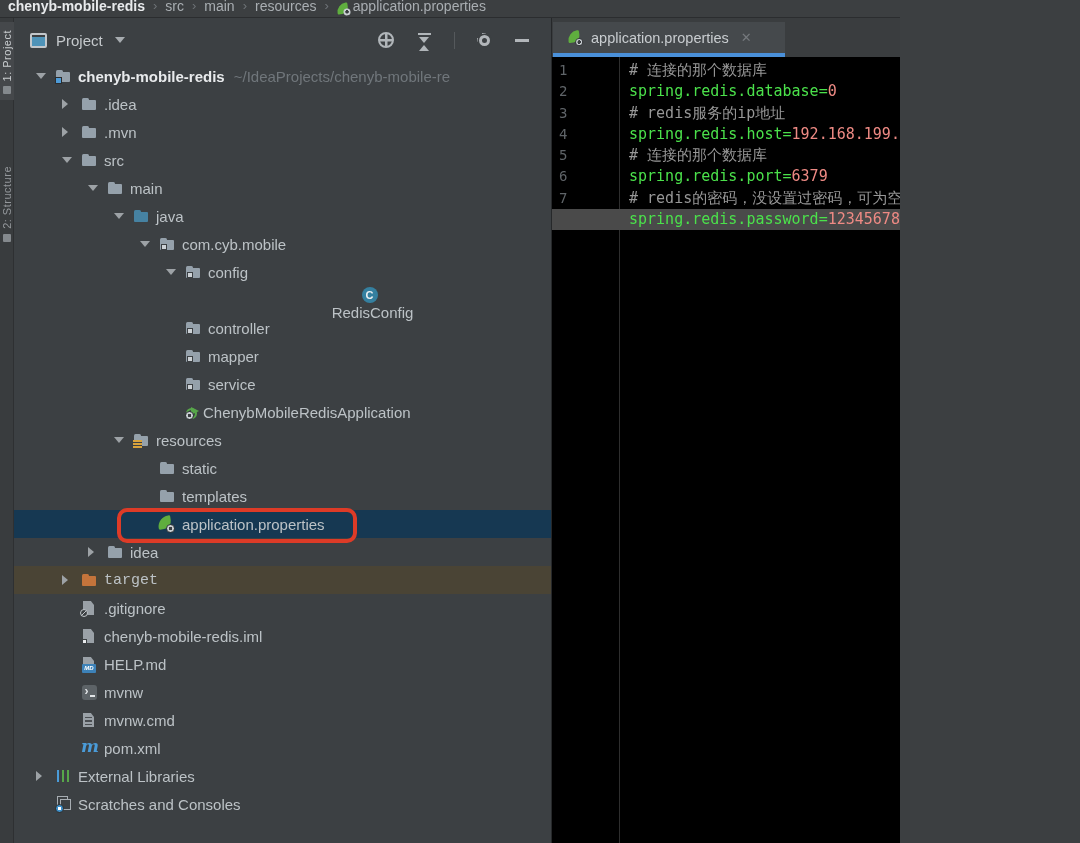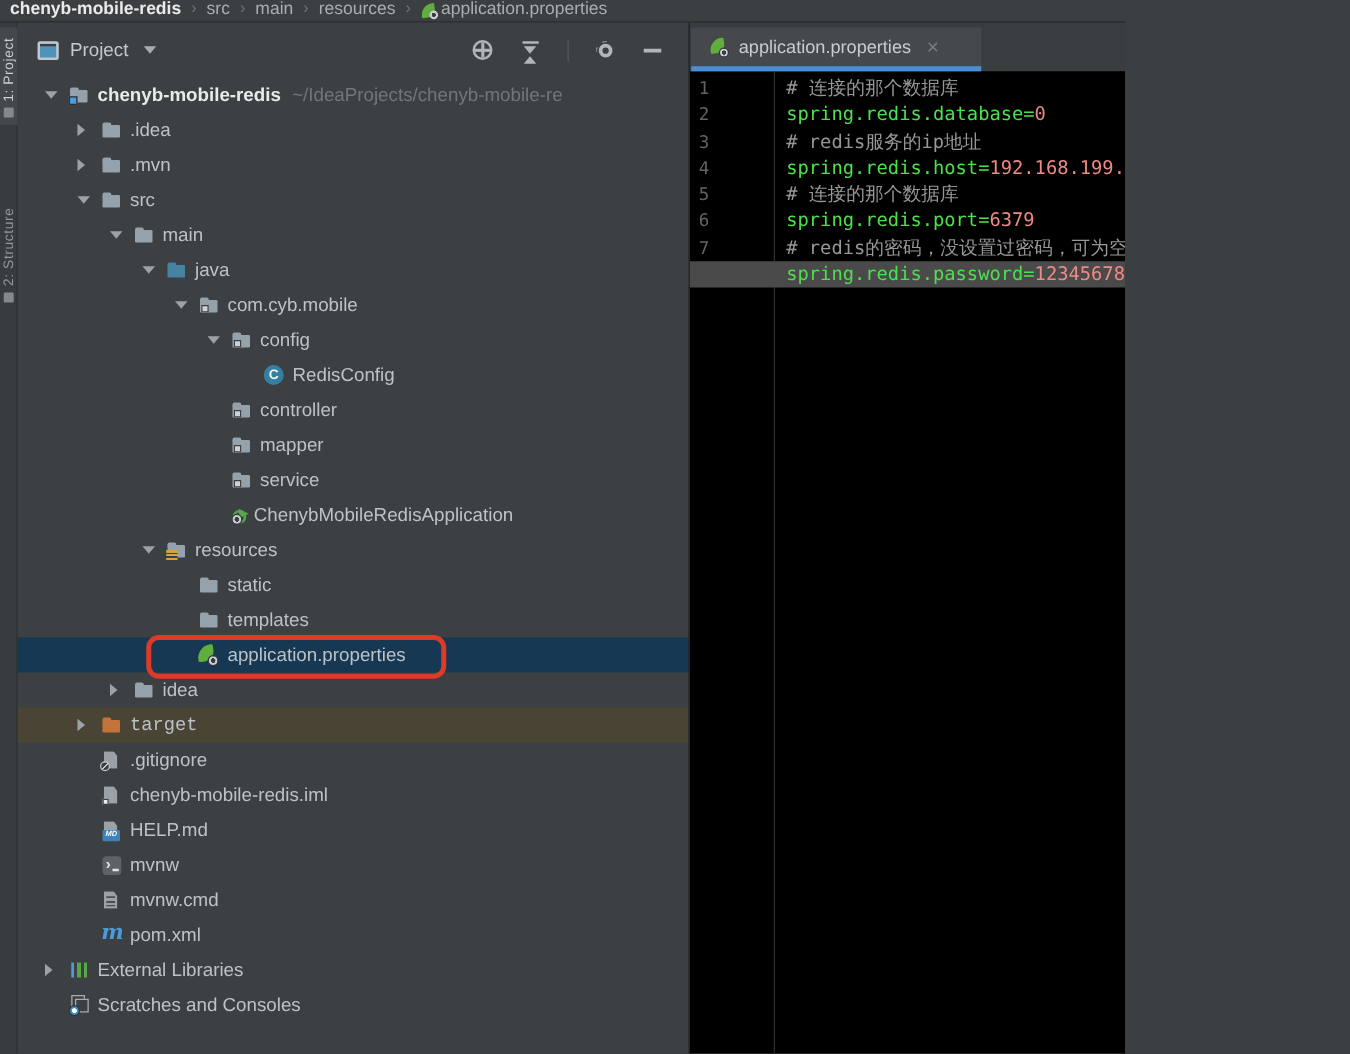--- a/index.html
+++ b/index.html
@@ -255,21 +255,21 @@
         </div>
         <div class="trow" style="padding-left: 148px;">
           <span class="arr exp">
             <i></i>
           </span>
           <span class="ic fold">
             <i class="badge b-pkg"></i>
           </span>
           <span class="lbl">config</span>
         </div>
-        <div class="trow" style="padding-left: 174px;">
+        <div class="trow" style="padding-left: 174px; flex-direction: column;">
           <span class="arr"></span>
           <span class="ic ic-class"></span>
           <span class="lbl">RedisConfig</span>
         </div>
         <div class="trow" style="padding-left: 148px;">
           <span class="arr"></span>
           <span class="ic fold">
             <i class="badge b-pkg"></i>
           </span>
           <span class="lbl">controller</span>

